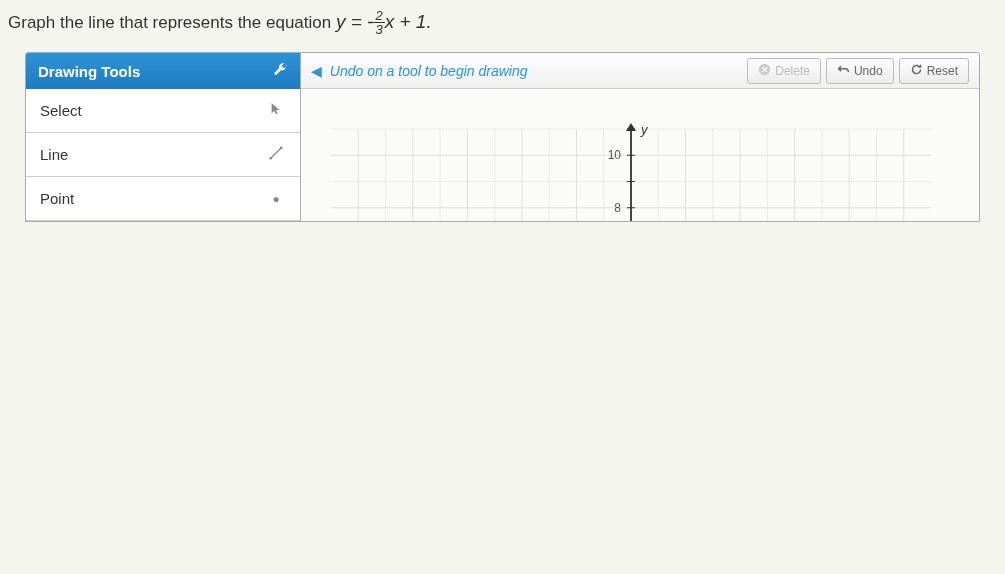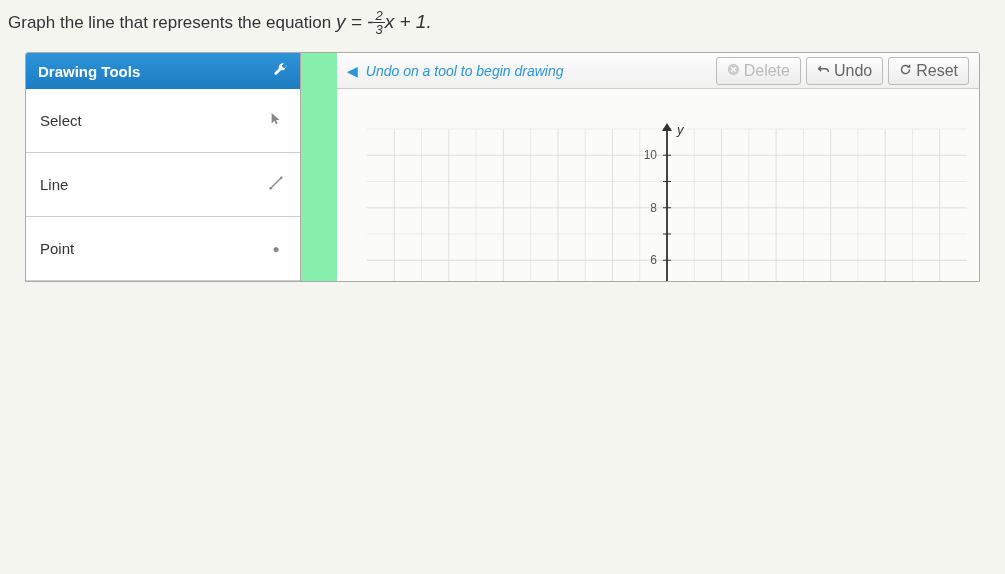--- a/index.html
+++ b/index.html
@@ -2,31 +2,31 @@
 <html><head>
   <meta charset="utf-8">
   <style>
     * { margin: 0; padding: 0; box-sizing: border-box; font-family: Arial, sans-serif; }
     body { background: #f5f5f0; width: 1005px; height: 574px; overflow: hidden; }
     .prompt { padding: 10px 8px 15px 8px; font-size: 17px; color: #333; }
     .prompt .math { font-style: italic; font-family: 'Times New Roman', serif; font-size: 19px; }
     .frac { display: inline-block; vertical-align: middle; text-align: center; font-size: 13px; line-height: 1; position: relative; top: -1px; }
     .frac .num { display: block; border-bottom: 1px solid #333; padding: 0 2px; }
     .frac .den { display: block; padding: 0 2px; }
-    .container { margin: 0 25px 0 25px; border: 1px solid #aaa; background: #86efac; border-radius: 3px 3px 0 0; overflow: hidden; display: flex; gap: 36px; }
+    .container { margin: 0 25px 0 25px; border: 1px solid #aaa; background: #0ea5e9; border-radius: 3px 3px 0 0; overflow: hidden; display: flex; }
     .tools-col { width: 275px; border-right: 1px solid #aaa; background: #fafafa; }
     .tools-header { background: linear-gradient(#2c94d8, #1f7bc0); color: #fff; font-weight: bold; font-size: 15px; padding: 8px 12px; display: flex; justify-content: space-between; align-items: center; height: 36px; }
     .tools-header .icon { color: #fff; }
-    .tool-row { border-bottom: 1px solid #ccc; padding: 23px 14px; font-size: 15px; color: #333; background: #fff; display: flex; justify-content: space-between; align-items: center; cursor: pointer; }
+    .tool-row { border-bottom: 1px solid #ccc; padding: 13px 14px; font-size: 15px; color: #333; background: #fff; display: flex; justify-content: space-between; align-items: center; cursor: pointer; }
     .tool-row .tool-icon { color: #888; font-size: 12px; width: 20px; text-align: center; }
     .canvas-col { flex: 1; display: flex; flex-direction: column; background: #f9f9f7; }
     .canvas-header { height: 36px; background: linear-gradient(#fdfdfd, #f0f0f0); border-bottom: 1px solid #ccc; display: flex; align-items: center; padding: 0 10px; }
     .collapse-icon { color: #2c94d8; font-size: 14px; margin-right: 8px; }
     .hint-text { color: #2c94d8; font-size: 14px; flex: 1; font-style: italic; }
-    .action-btn { background: linear-gradient(#fdfdfd, #ececec); border: 1px solid #bbb; border-radius: 3px; padding: 4px 10px; font-size: 16px; color: #666; margin-left: 5px; cursor: pointer; display: flex; align-items: center; gap: 4px; }
+    .action-btn { background: linear-gradient(#fdfdfd, #ececec); border: 1px solid #bbb; border-radius: 3px; padding: 4px 10px; font-size: 12px; color: #666; margin-left: 5px; cursor: pointer; display: flex; align-items: center; gap: 4px; }
     .action-btn.disabled { color: #bbb; cursor: default; }
     .action-btn svg { width: 13px; height: 13px; }
     .plot-area { flex: 1; position: relative; background: #fbfbf9; }
     .grid-svg { position: absolute; top: 20px; left: 10px; }
     .select-icon-svg { width: 14px; height: 14px; }
     .line-icon-svg { width: 14px; height: 14px; }
   </style>
 </head>
 <body>
 

